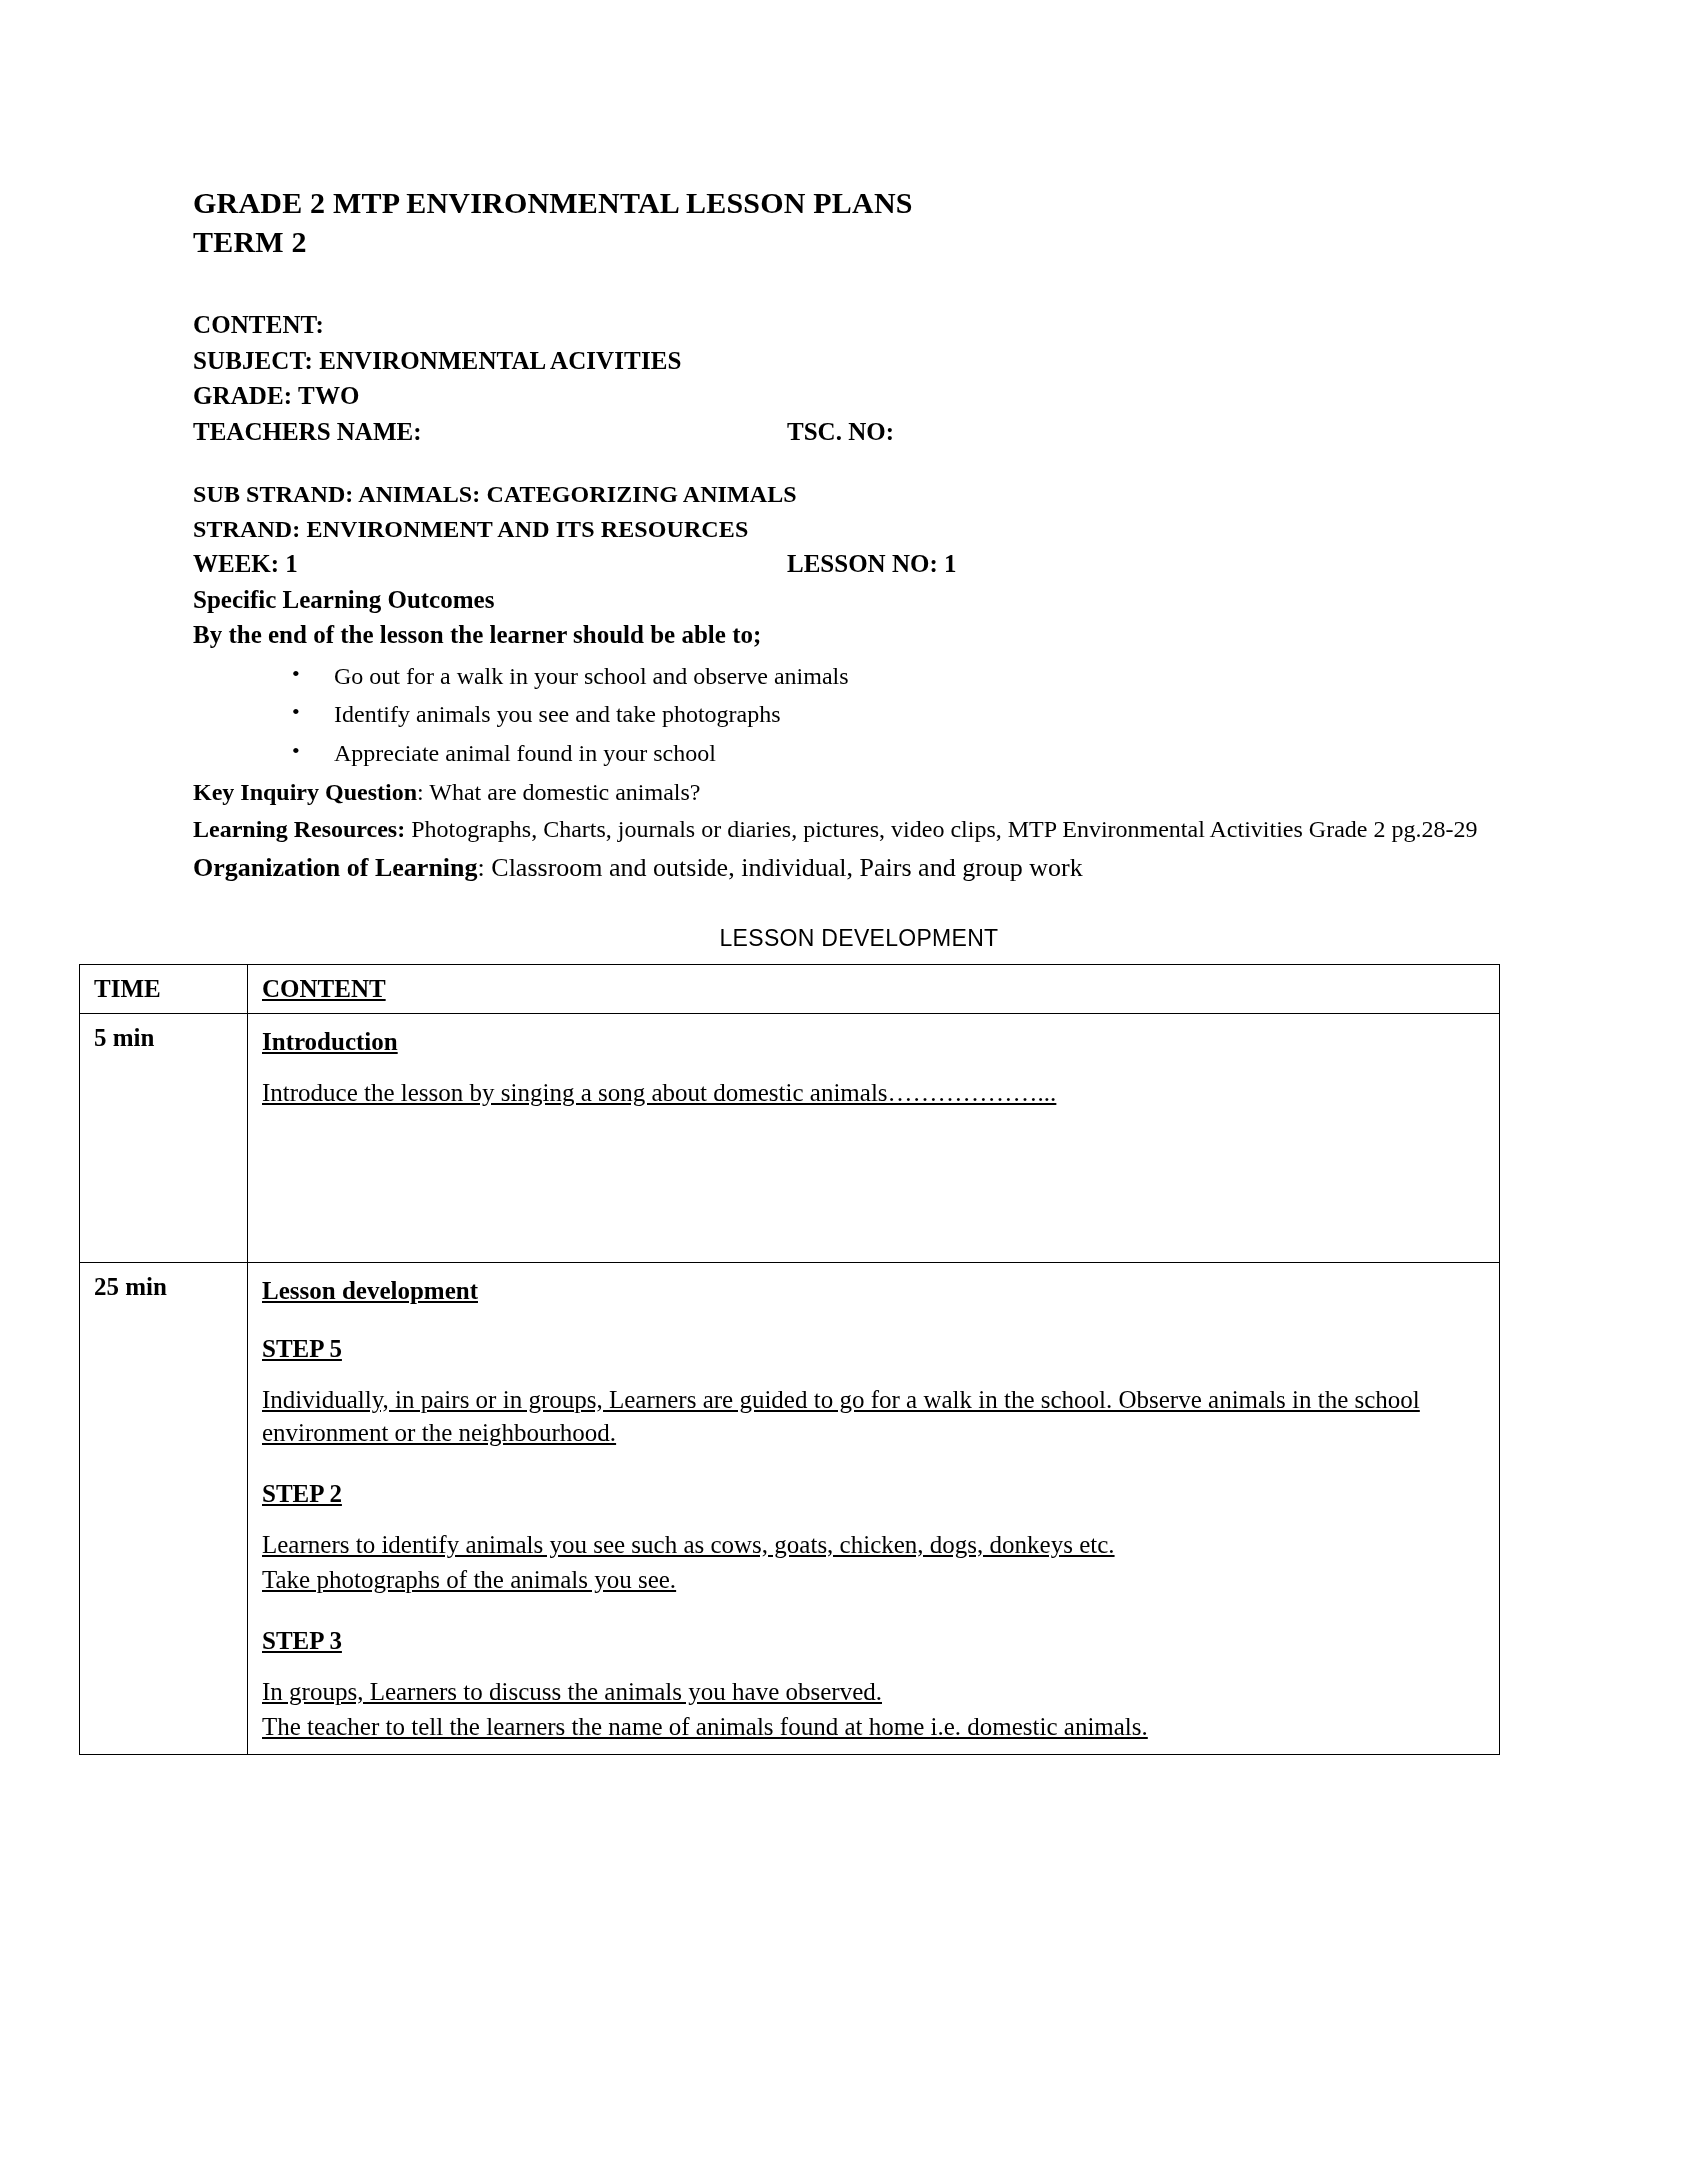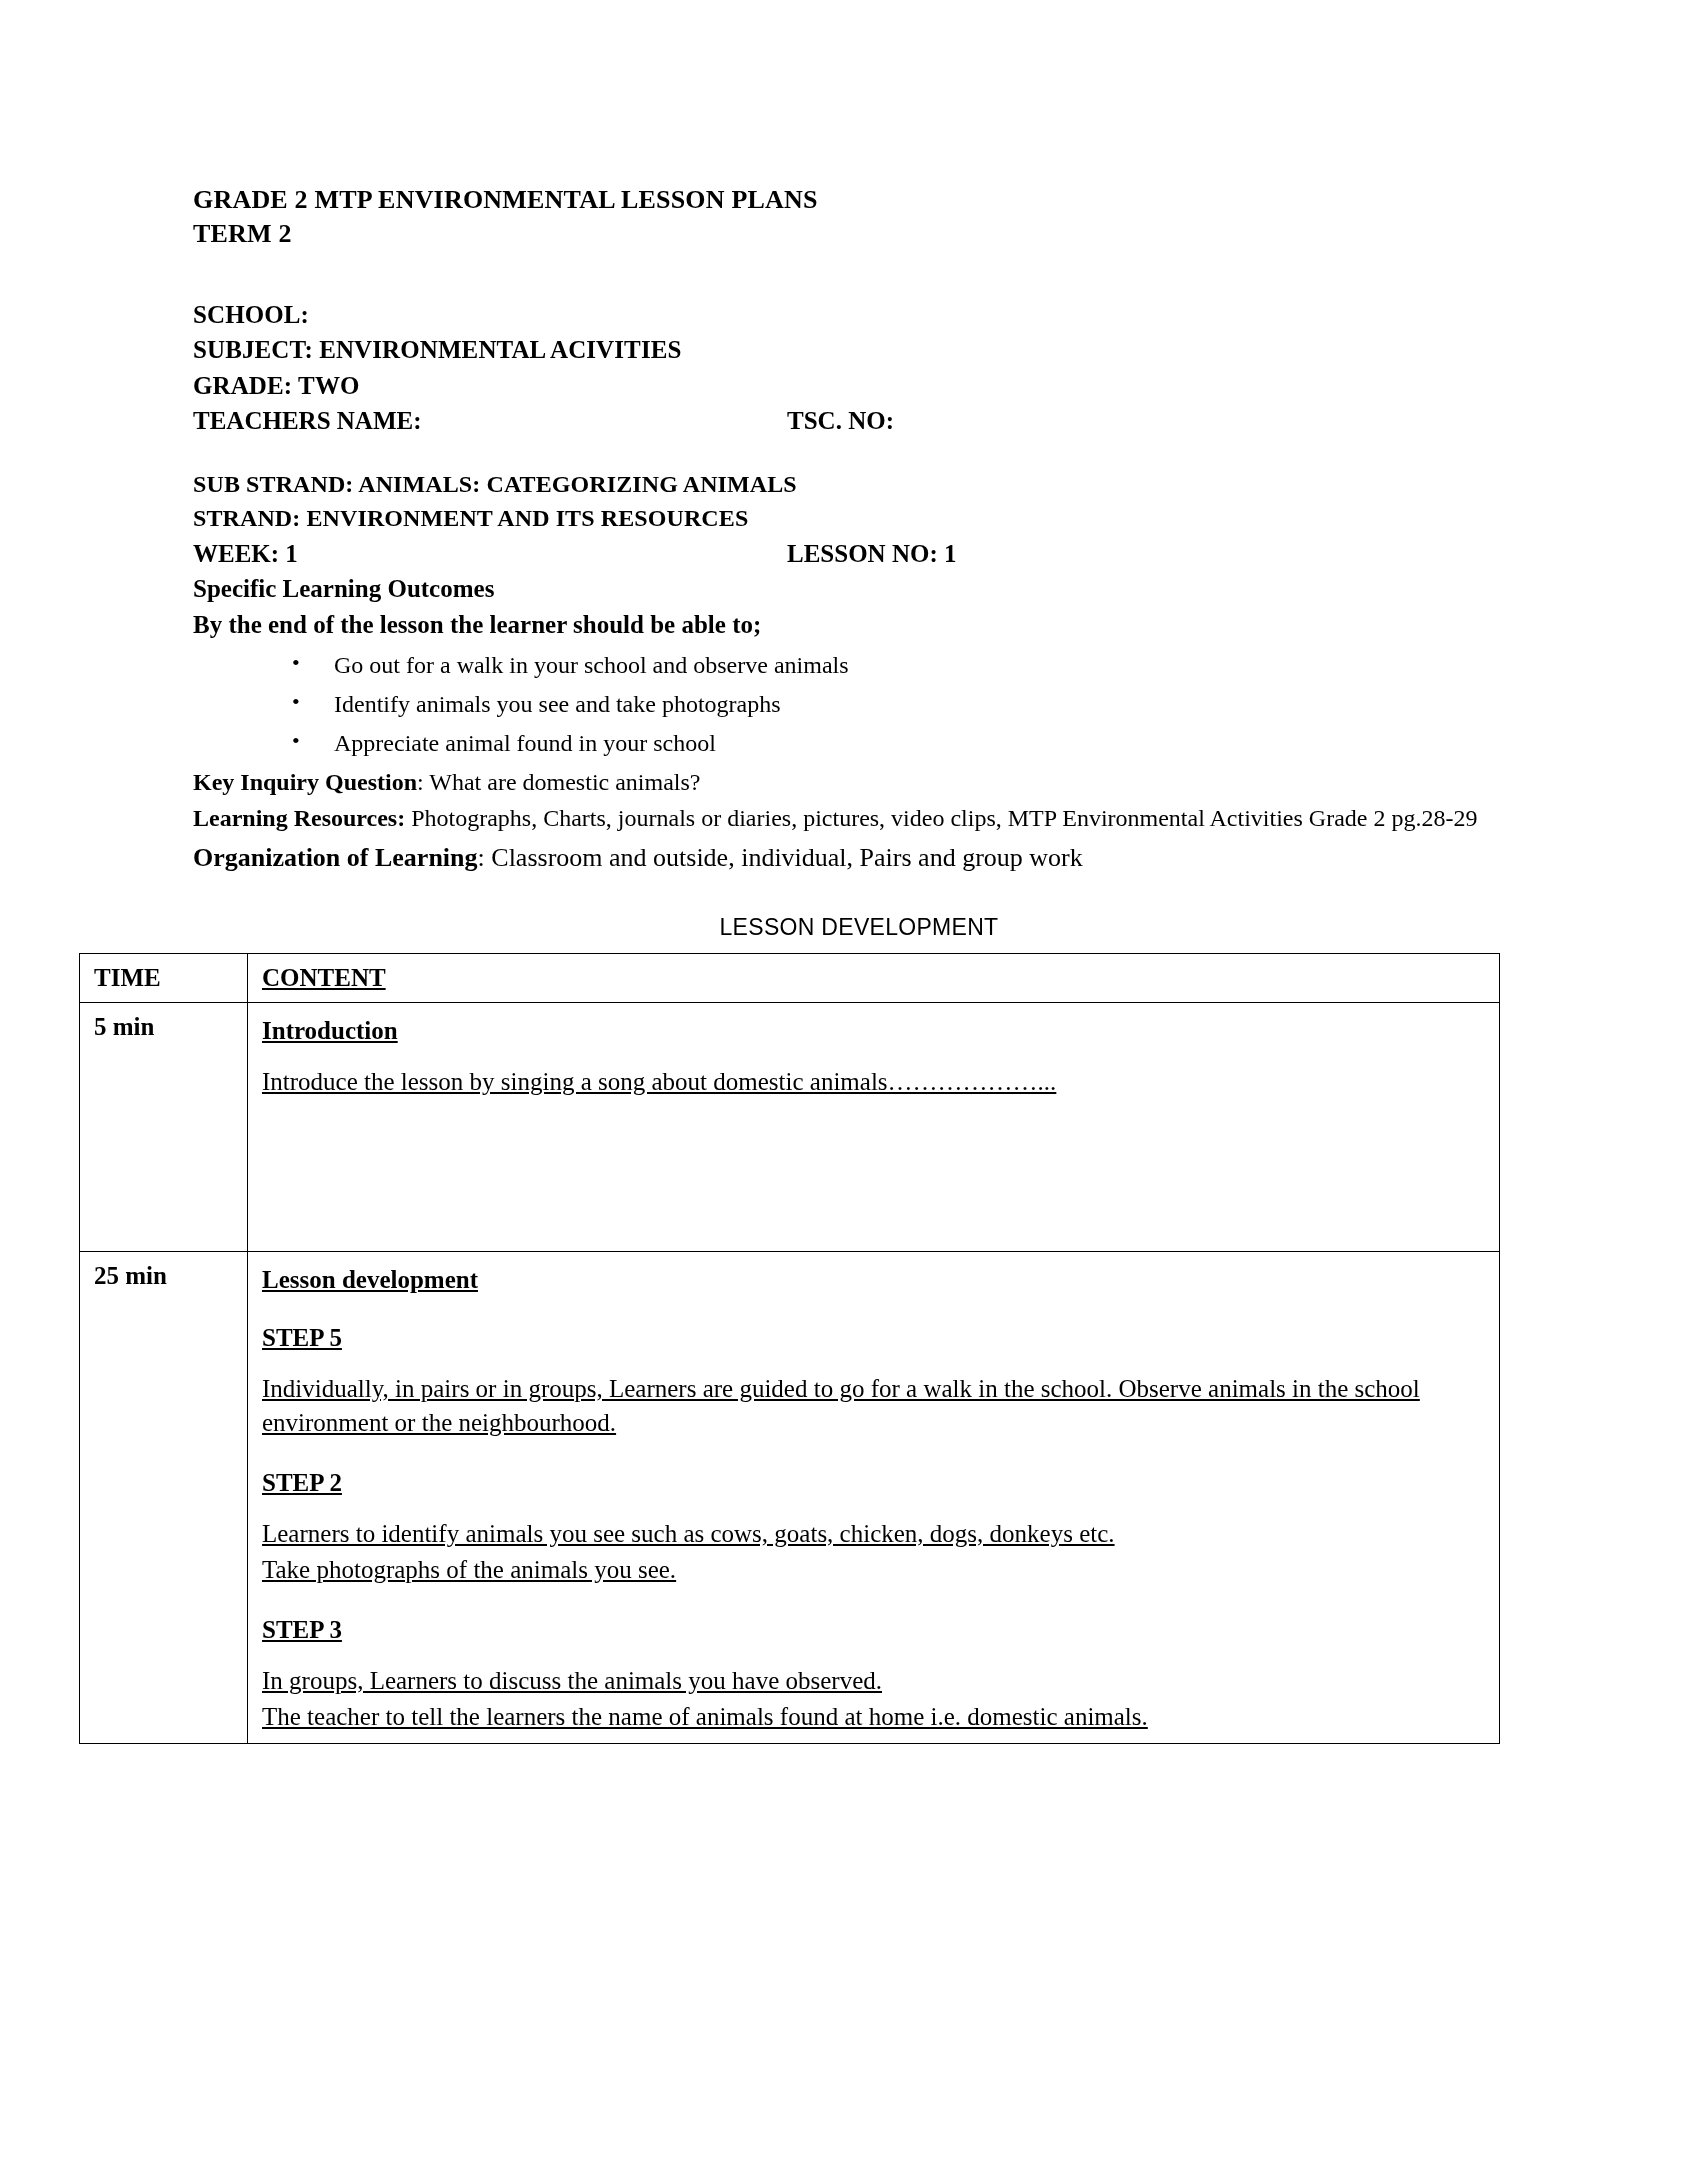--- a/index.html
+++ b/index.html
@@ -15,21 +15,21 @@
   }
   .page {
     position: relative;
     width: 1683px;
     min-height: 2178px;
     box-sizing: border-box;
     padding: 183px 158px 40px 193px;
     background: #ffffff;
   }
   .doc-title {
-    font-size: 26px;
+    font-size: 30px;
     font-weight: bold;
     line-height: 1.30;
     letter-spacing: 0.2px;
   }
   .spacer-lg { height: 46px; }
   .spacer-md { height: 28px; }
 
   .meta-line {
     font-size: 25px;
     font-weight: bold;
@@ -140,21 +140,21 @@
 
 <div class="page">
 
   <div class="doc-title">
     <div>GRADE 2 MTP ENVIRONMENTAL LESSON PLANS</div>
     <div>TERM 2</div>
   </div>
 
   <div class="spacer-lg"></div>
 
-  <div class="meta-line">SCHOOL:</div>
+  <div class="meta-line">CONTENT:</div>
   <div class="meta-line">SUBJECT:  ENVIRONMENTAL ACIVITIES</div>
   <div class="meta-line">GRADE: TWO</div>
   <div class="meta-row">
     <div class="left">TEACHERS NAME:</div>
     <div class="right">TSC. NO:</div>
   </div>
 
   <div class="spacer-md"></div>
 
   <div class="strand-line">SUB STRAND: ANIMALS: CATEGORIZING ANIMALS</div>

